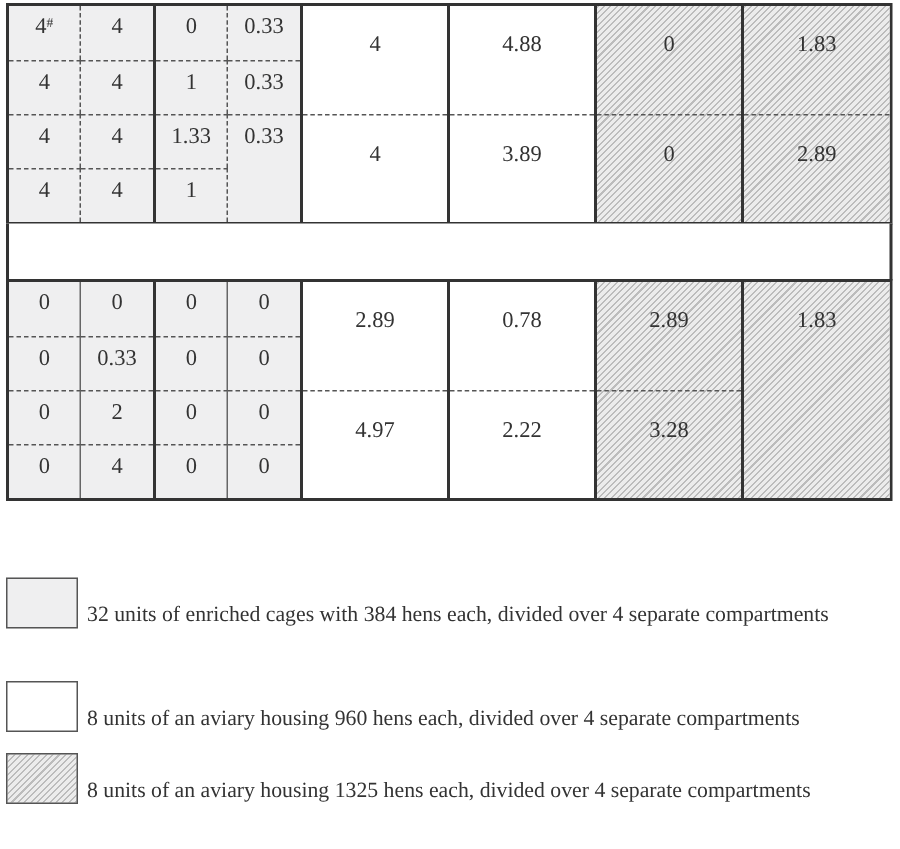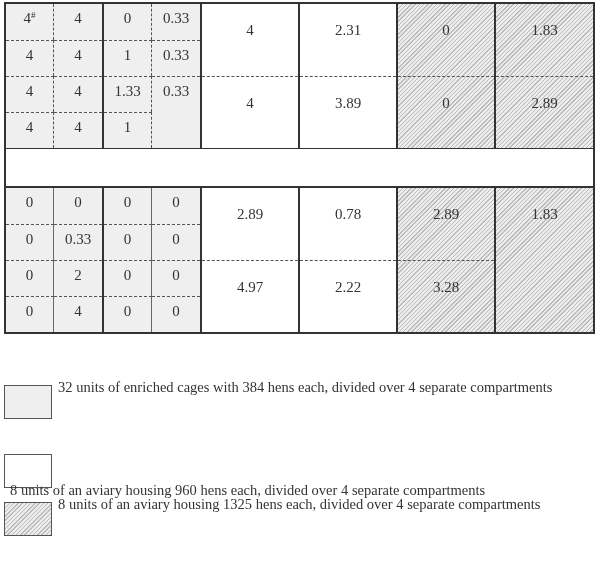--- a/index.html
+++ b/index.html
@@ -14,21 +14,21 @@
     .cell { display: flex; justify-content: center; align-items: flex-start; padding-top: 6px; font-size: 15px; box-sizing: border-box; }
     .cage-group .cell:nth-child(odd) { border-right: 1px dashed #555; }
     .cage-group.solid-v .cell:nth-child(odd) { border-right: 1px solid #666; }
     .cage-group .cell:nth-child(n+3) { border-top: 1px dashed #555; }
     .big { width: 98px; height: 100%; box-sizing: border-box; border-right: 2px solid #333; display: grid; grid-template-rows: 1fr 1fr; }
     .big:last-child { border-right: none; flex: 1; }
     .big .cell { padding-top: 18px; }
     .big .cell:nth-child(2) { border-top: 1px dashed #555; }
     .white { background: #ffffff; }
     .hatch { background-color: #e4e4e4; background-image: repeating-linear-gradient(135deg, #bcbcbc 0px, #bcbcbc 1px, #ececec 1px, #ececec 3px); }
-    .legend-item { position: absolute; left: 4px; width: 520px; display: flex; align-items: flex-start; }
+    .legend-item { position: absolute; left: 4px; width: 520px; display: flex; align-items: flex-end; }
     .legend-swatch { width: 48px; height: 34px; border: 1px solid #555; box-sizing: border-box; flex: none; }
     .legend-text { margin-left: 6px; font-size: 14.5px; white-space: nowrap; margin-top: -6px; }
     sup { font-size: 9px; }
   </style>
 </head>
 <body>
 
 <div class="block" id="block-top">
   <div class="grid">
     <div class="cage-group">
@@ -51,21 +51,21 @@
       <div class="cell">0.33</div>
       <div class="cell">1.33</div>
       <div class="cell">0.33</div>
       <div class="cell">1</div>
     </div>
     <div class="big white">
       <div class="cell">4</div>
       <div class="cell">4</div>
     </div>
     <div class="big white">
-      <div class="cell">2.31</div>
+      <div class="cell">4.88</div>
       <div class="cell">3.89</div>
     </div>
     <div class="big hatch">
       <div class="cell">0</div>
       <div class="cell">0</div>
     </div>
     <div class="big hatch">
       <div class="cell">1.83</div>
       <div class="cell">2.89</div>
     </div>
@@ -111,20 +111,20 @@
     <div class="big hatch">
       <div class="cell">1.83</div>
     </div>
   </div>
 </div>
 
 <div class="legend-item" style="top:385px;">
   <div class="legend-swatch" style="background:#efeff0;"></div>
   <span class="legend-text">32 units of enriched cages with 384 hens each, divided over 4 separate compartments</span>
 </div>
-<div class="legend-item" style="top:454px;flex-direction:column;">
+<div class="legend-item" style="top:454px;">
   <div class="legend-swatch" style="background:#ffffff;"></div>
   <span class="legend-text">8 units of an aviary housing 960 hens each, divided over 4 separate compartments</span>
 </div>
 <div class="legend-item" style="top:502px;">
   <div class="legend-swatch hatch"></div>
   <span class="legend-text">8 units of an aviary housing 1325 hens each, divided over 4 separate compartments</span>
 </div>
 
 </body></html>

